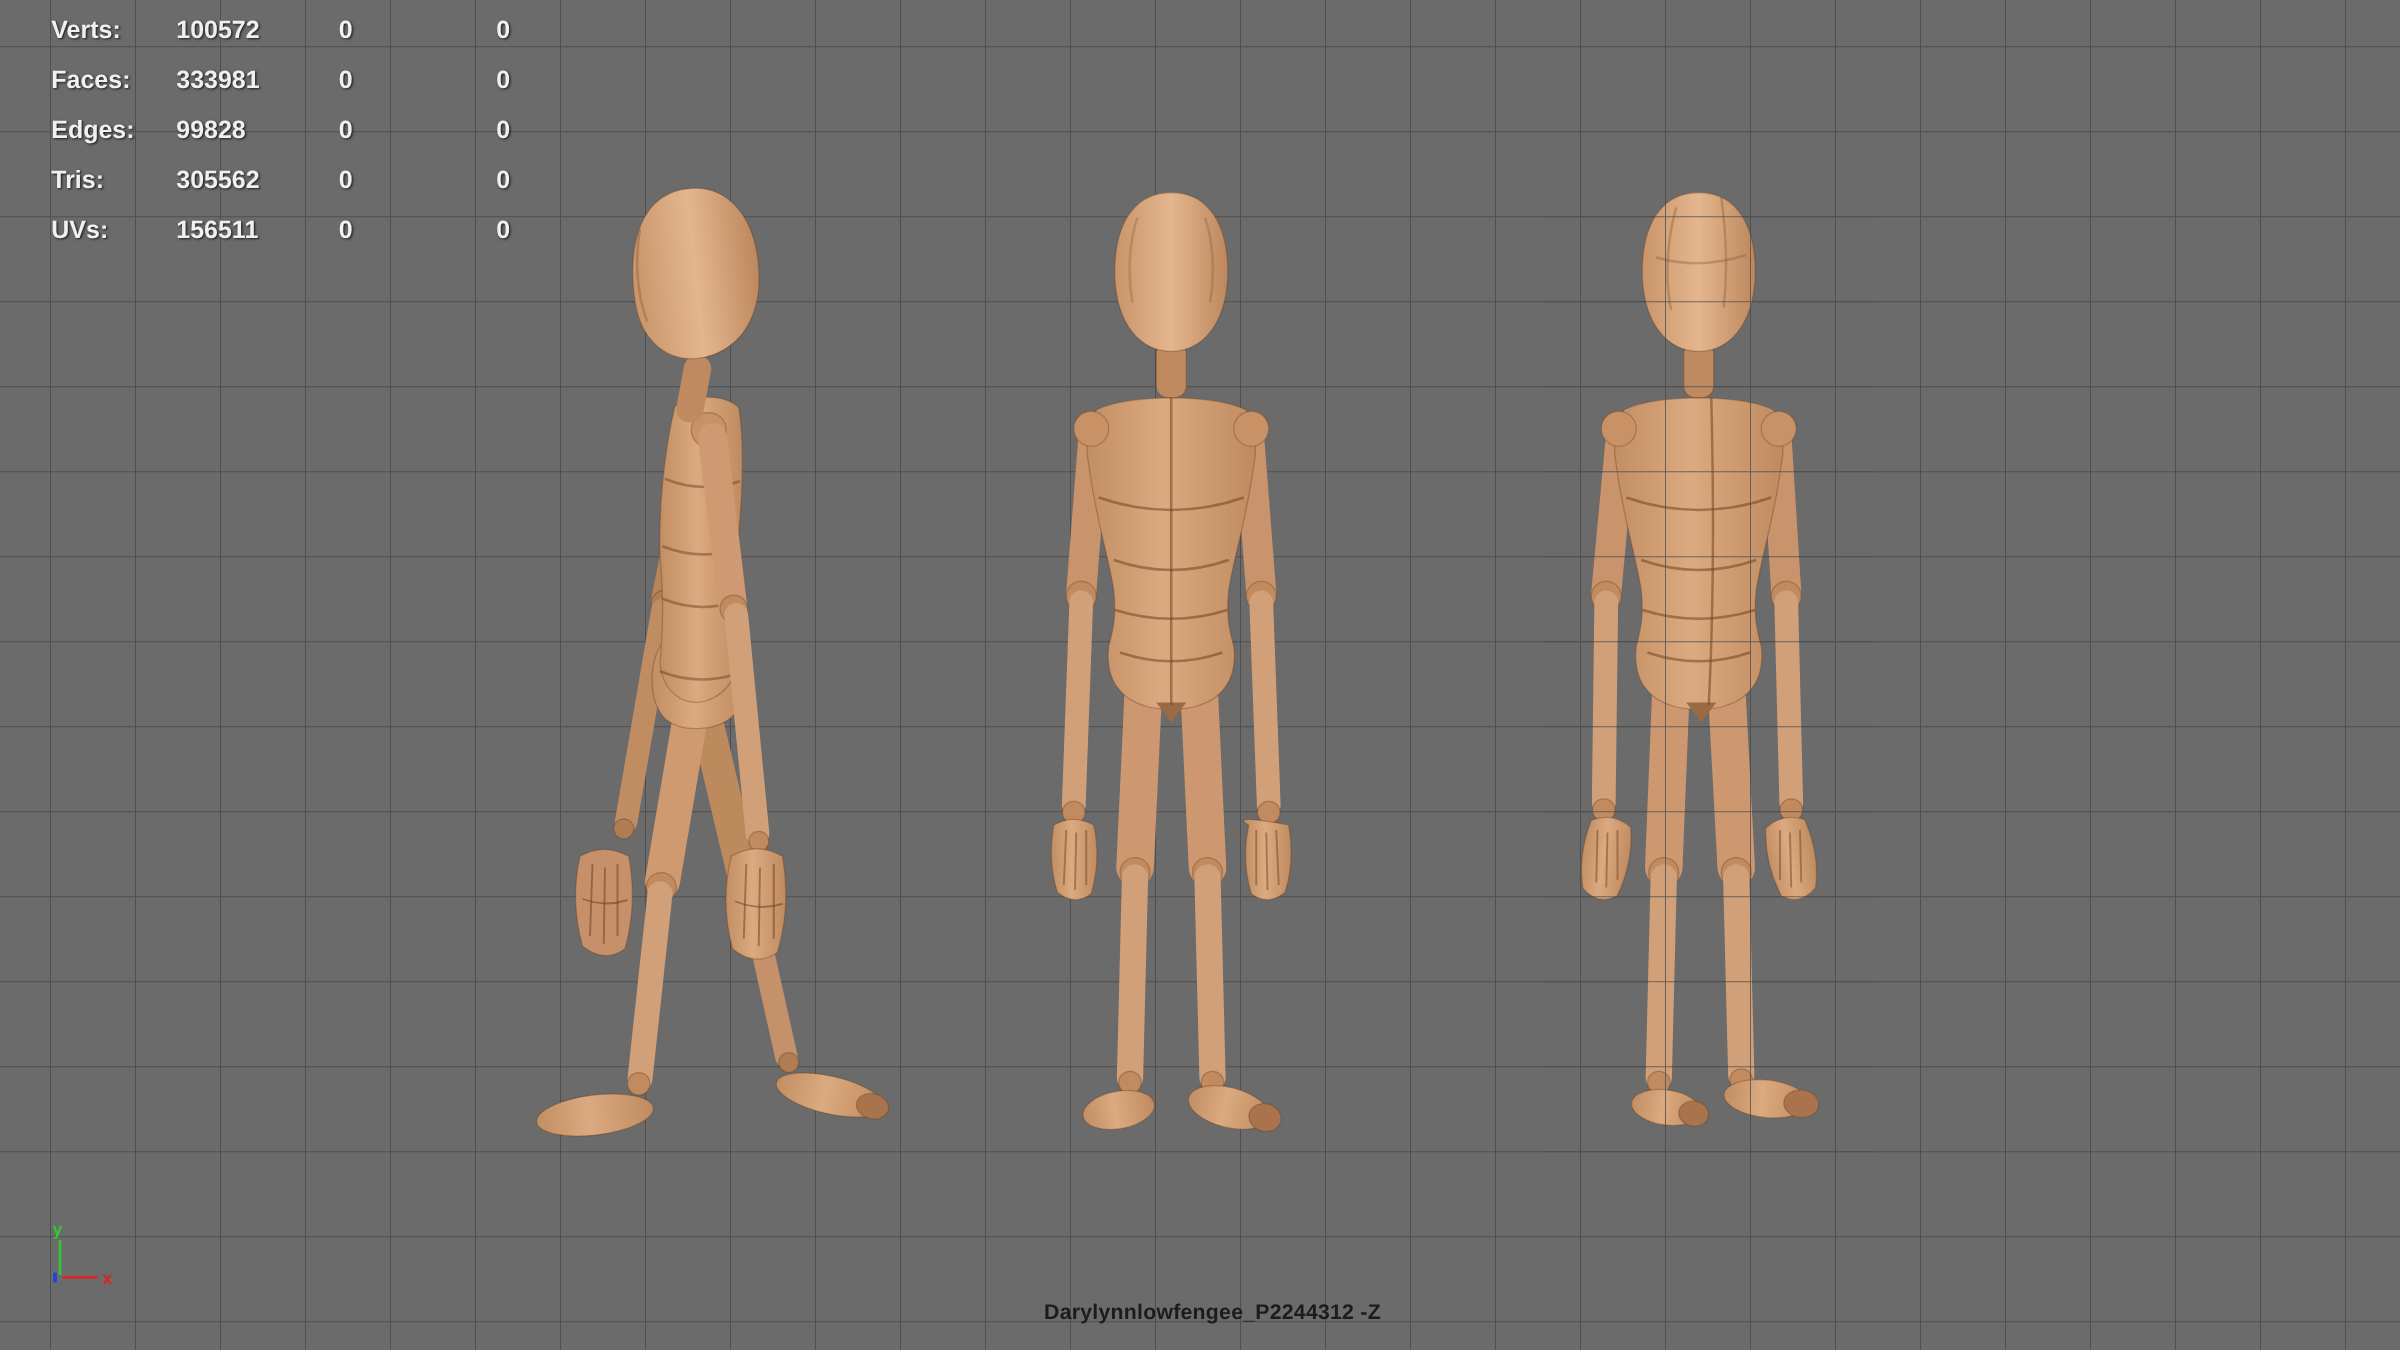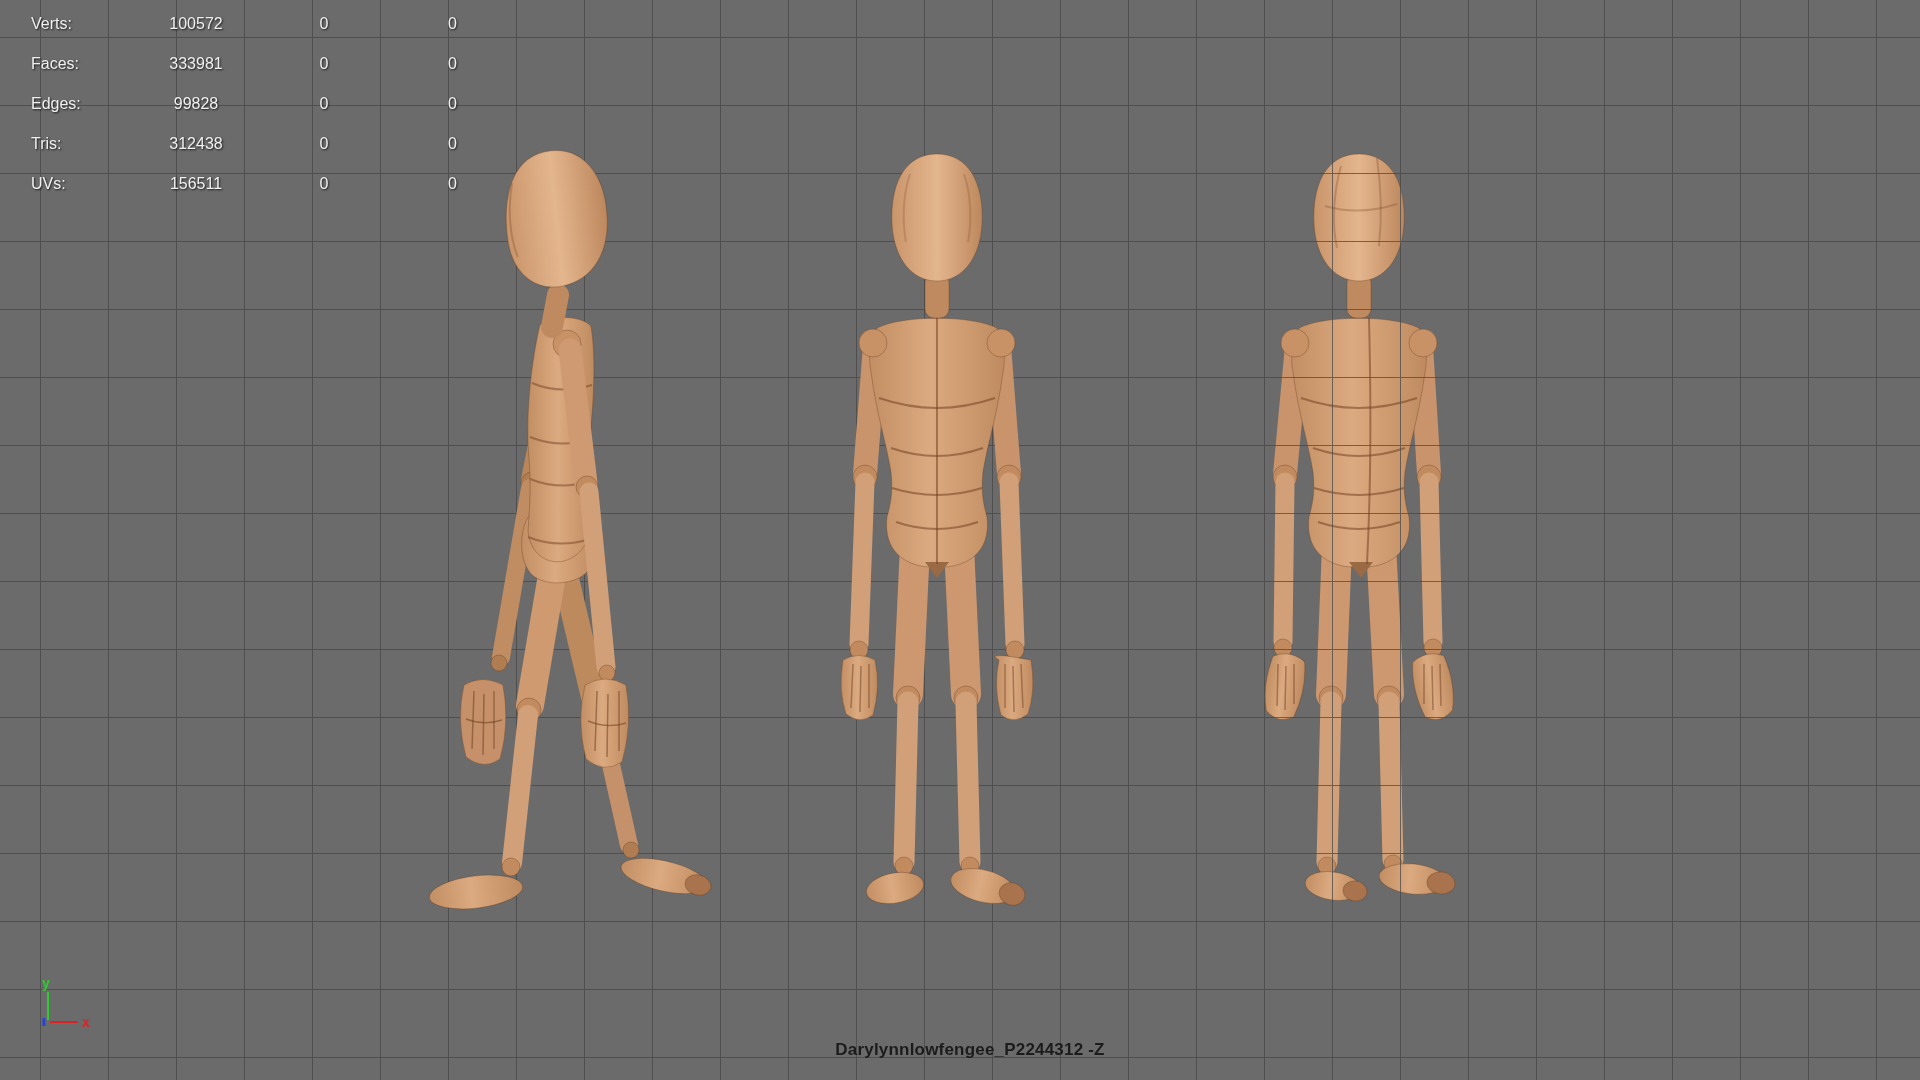--- a/index.html
+++ b/index.html
@@ -30,31 +30,31 @@
   .grid-overlay{
     z-index:3;
     clip-path:inset(140px 420px 150px 1235px);
     opacity:.8;
     pointer-events:none;
   }
   
   .fig{position:absolute;z-index:2;}
   
   .stats{
-    position:absolute;left:31px;top:4px;z-index:6;
-    font-weight:normal;font-size:16px;
+    position:absolute;left:41px;top:4px;z-index:6;
+    font-weight:bold;font-size:20px;
     color:var(--stats_text);
     text-shadow:1px 1px 2px rgba(0,0,0,.75);
   }
   .stat-row{
     display:grid;
     grid-template-columns:100px 130px 126px 131px;
     height:40px;align-items:center;
   }
-  .s-value,.s-zero{text-align:center;}
+  .s-value,.s-zero{text-align:left;}
   
   .gizmo{position:absolute;left:34px;top:974px;z-index:6;}
   .gizmo text{font-family:"Liberation Sans",sans-serif;font-size:14px;font-weight:bold;}
   
   .vp-label{
     position:absolute;left:970px;top:1040px;z-index:6;
     transform:translateX(-50%);
     font-size:17px;font-weight:bold;
     color:var(--label_text);
     letter-spacing:.2px;
@@ -297,21 +297,21 @@
     <span class="s-zero">0</span>
   </div>
   <div class="stat-row">
     <span class="s-label">Edges:</span>
     <span class="s-value">99828</span>
     <span class="s-zero">0</span>
     <span class="s-zero">0</span>
   </div>
   <div class="stat-row">
     <span class="s-label">Tris:</span>
-    <span class="s-value">312438</span>
+    <span class="s-value">305562</span>
     <span class="s-zero">0</span>
     <span class="s-zero">0</span>
   </div>
   <div class="stat-row">
     <span class="s-label">UVs:</span>
     <span class="s-value">156511</span>
     <span class="s-zero">0</span>
     <span class="s-zero">0</span>
   </div>
 </div>

